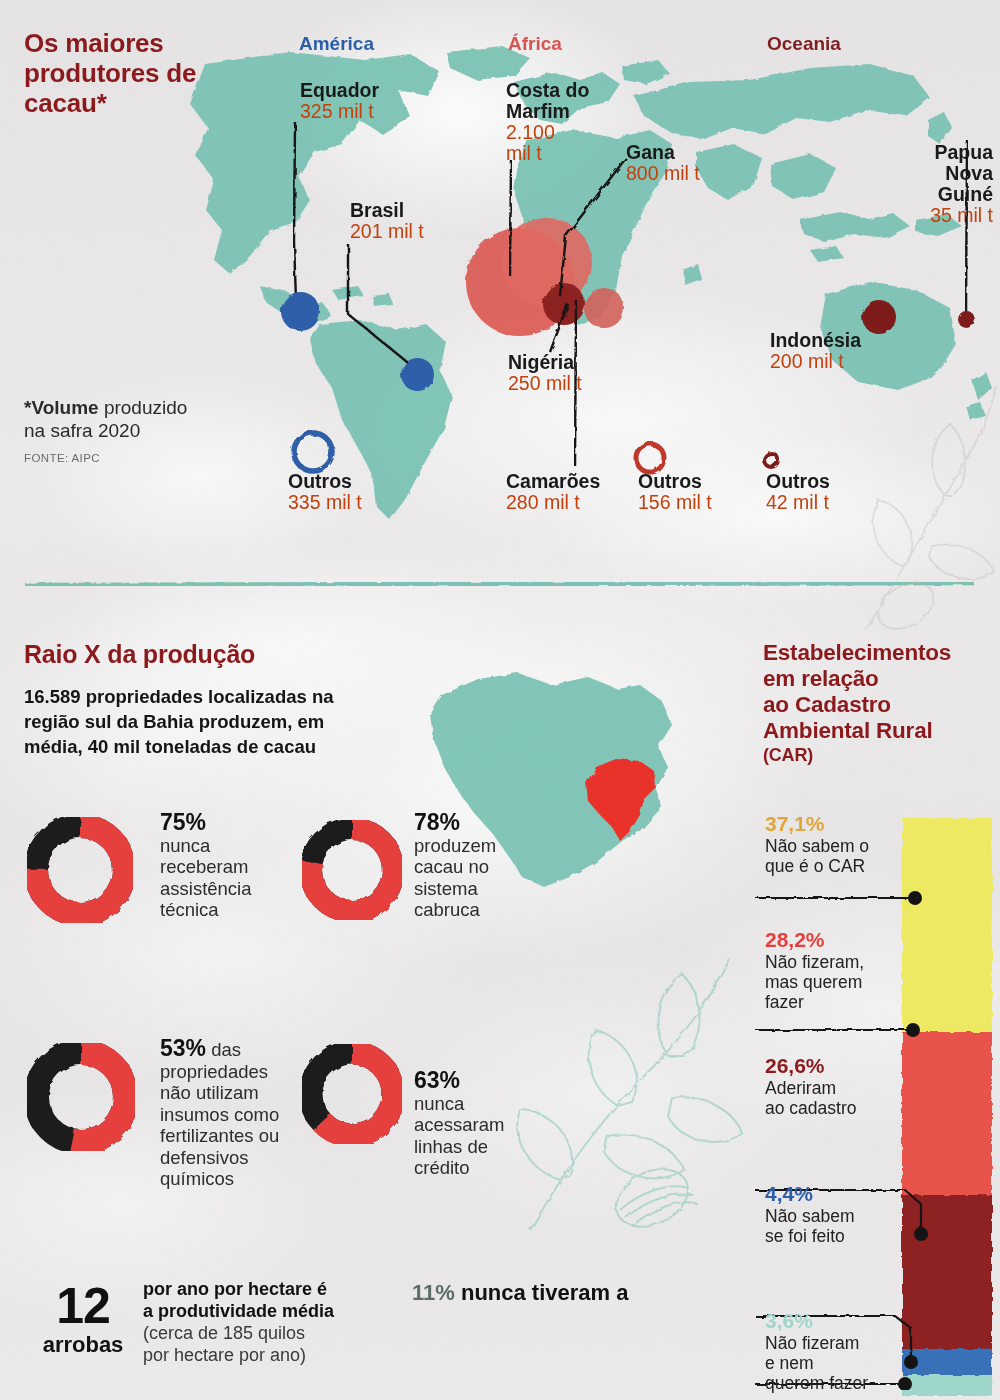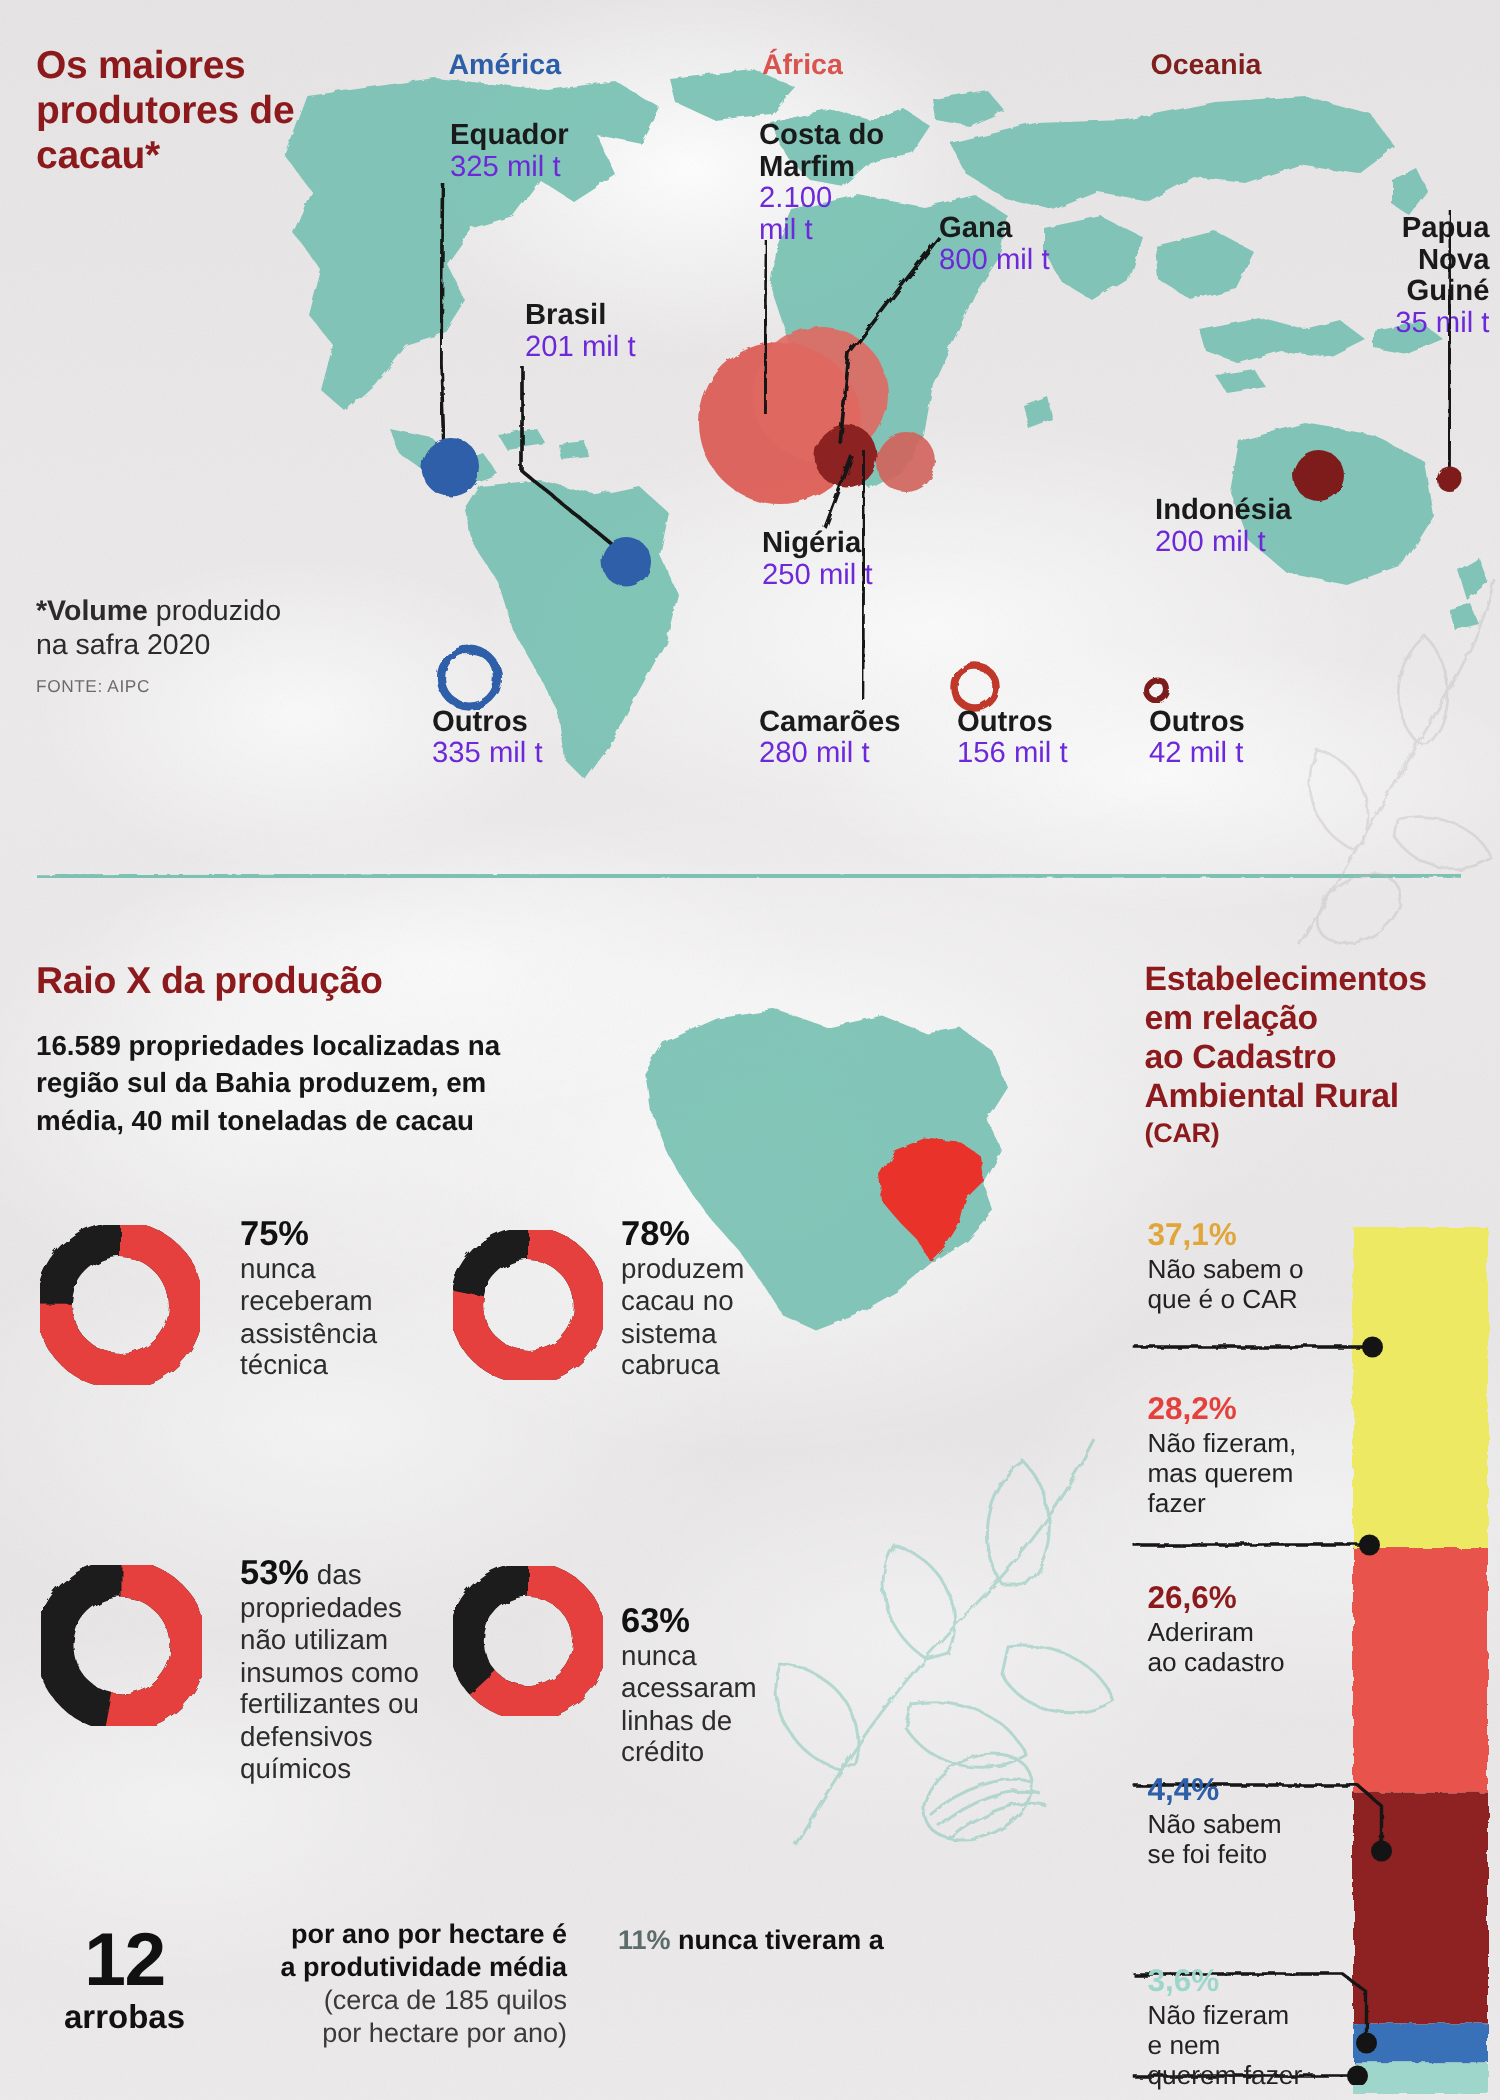--- a/index.html
+++ b/index.html
@@ -35,21 +35,21 @@
   .speck {
     position: absolute; inset: 0; pointer-events: none; opacity: .5;
   }
 
   
   .hdr-title {
     color: #8c1a1d; font-weight: bold; letter-spacing: -.2px;
   }
   .region-label { font-weight: bold; font-size: 19px; }
   .pt-name { font-weight: bold; font-size: 19.5px; line-height: 21px; color:#1a1a1a;}
-  .pt-val  { font-weight: normal; font-size: 19.5px; line-height: 21px; color:#6d28d9;}
+  .pt-val  { font-weight: normal; font-size: 19.5px; line-height: 21px; color:#c2410c;}
 
   
   .worldmap { position:absolute; left:110px; top:24px; width:890px; height:520px; }
   .bubble { position:absolute; border-radius:50%; }
   .donut-txt { position:absolute; font-size:18.5px; line-height:21.5px; color:#2d2d2d; }
   .donut-txt b { font-size:23px; color:#111; }
   .car-label { position:absolute; width:150px; }
   .car-pct { font-weight:bold; font-size:21px; line-height:24px; }
   .car-desc { font-size:17.5px; line-height:20px; color:#222; }
 
@@ -345,33 +345,33 @@
       <path d="M100 116 C 80 96, 82 62, 104 44 C 124 64, 124 100, 106 116 Z"></path>
       <path d="M86 166 C 112 160, 140 172, 148 192 C 126 206, 96 198, 84 178 Z"></path>
       <ellipse cx="60" cy="226" rx="30" ry="20" transform="rotate(-30 60 226)"></ellipse>
     </g>
   </svg>
 
   <div style="position:absolute;left:28px;top:1282px;width:110px;text-align:center;">
     <div style="font-size:50px;line-height:48px;font-weight:bold;color:#111;letter-spacing:-1px;">12</div>
     <div style="font-size:22px;line-height:26px;font-weight:bold;color:#111;margin-top:2px;">arrobas</div>
   </div>
-  <div style="position:absolute;left:143px;top:1278px;width:235px;text-align:right;">
+  <div style="position:absolute;left:143px;top:1278px;width:235px;">
     <div style="font-weight:bold;font-size:18px;line-height:22px;color:#111;">
       <div>por ano por hectare é</div>
       <div>a produtividade média</div>
     </div>
     <div style="font-size:18px;line-height:22px;color:#3a3a3a;">
       <div>(cerca de 185 quilos</div>
       <div>por hectare por ano)</div>
     </div>
   </div>
 
   <div style="position:absolute;left:412px;top:1280px;width:310px;">
-    <div style="font-weight:bold;font-size:18px;line-height:26px;color:#111;">
+    <div style="font-weight:bold;font-size:22px;line-height:26px;color:#111;">
       <span style="color:#5d6b6b;">11%</span><span> nunca tiveram a</span>
     </div>
   </div>
 
   <div class="hdr-title" style="position:absolute;left:763px;top:640px;width:240px;font-size:22.5px;line-height:26px;">
     <div>Estabelecimentos</div>
     <div>em relação</div>
     <div>ao Cadastro</div>
     <div>Ambiental Rural</div>
     <div style="font-size:18px;line-height:22px;">(CAR)</div>

